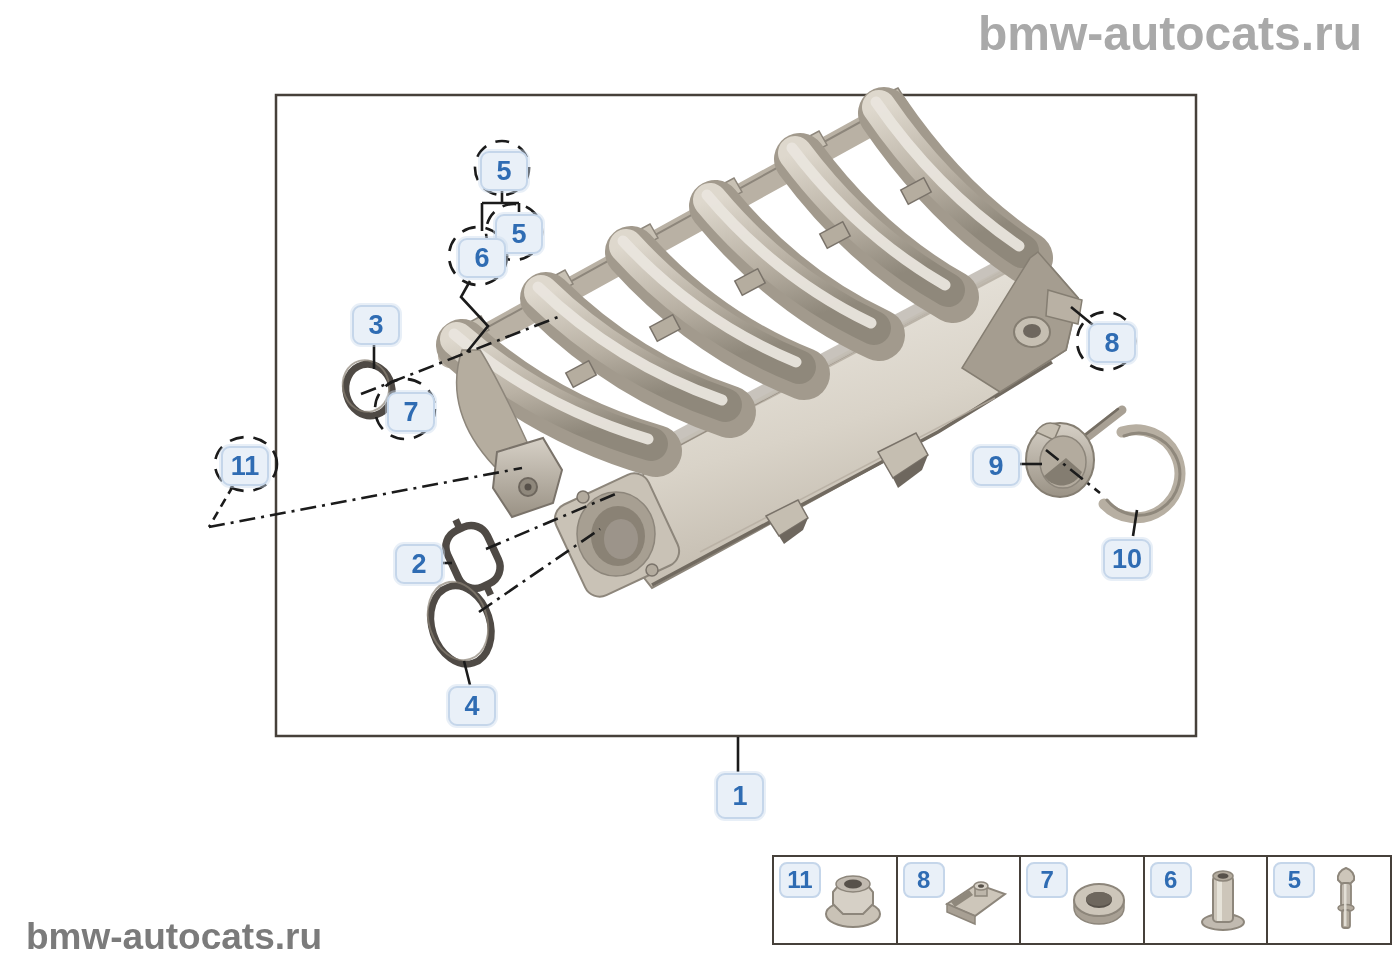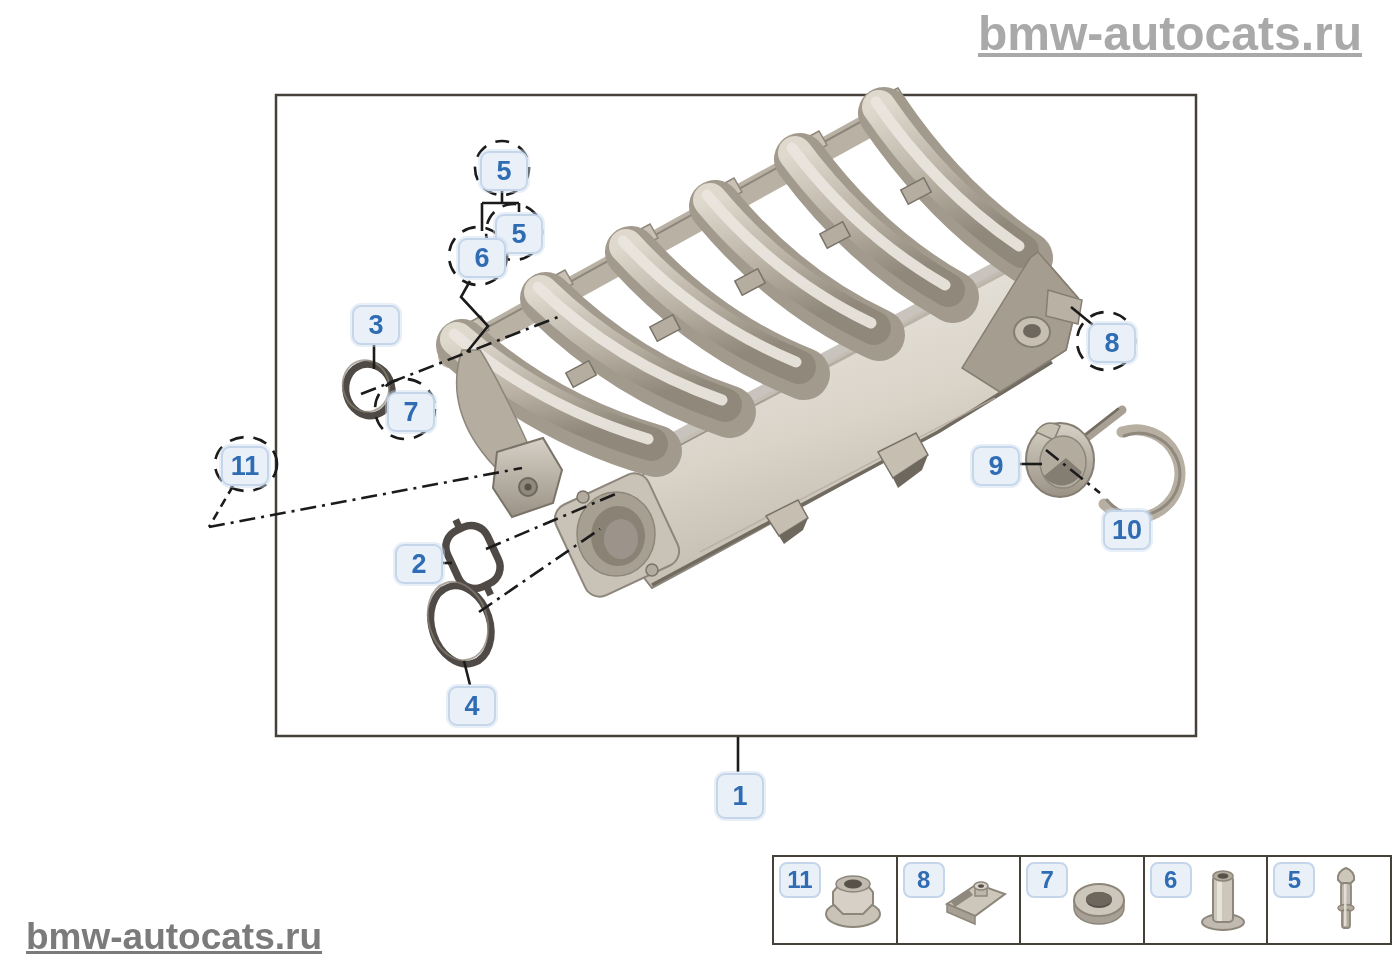--- a/index.html
+++ b/index.html
@@ -3,21 +3,20 @@
 <meta charset="utf-8">
 <style>
   html,body{margin:0;padding:0;background:#ffffff;}
   #stage{
     position:relative;width:1400px;height:980px;background:#ffffff;
     font-family:"Liberation Sans",sans-serif;overflow:hidden;
   }
   .watermark{
     position:absolute;font-weight:bold;white-space:nowrap;
     font-family:"Liberation Sans",sans-serif;
-    text-decoration:underline;
   }
   .wm-top{top:6px;right:38px;font-size:48px;color:#a9a9a9;}
   .wm-bottom{top:916px;left:26px;font-size:37px;color:#7b7b7b;}
   #art{position:absolute;left:0;top:0;}
   .callout{
     position:absolute;min-width:30px;height:36px;line-height:36px;
     padding:0 7px;text-align:center;
     background:#e9f0f8;border:2px solid #c5d6ea;border-radius:9px;
     color:#2f6cb3;font-size:27px;font-weight:bold;
     box-shadow:0 0 0 2px rgba(205,220,238,0.45);
@@ -211,21 +210,21 @@
   <div class="callout" style="left:480px;top:151px;">5</div>
   <div class="callout" style="left:495px;top:214px;">5</div>
   <div class="callout" style="left:458px;top:238px;">6</div>
   <div class="callout" style="left:352px;top:305px;">3</div>
   <div class="callout" style="left:387px;top:392px;">7</div>
   <div class="callout" style="left:221px;top:446px;">11</div>
   <div class="callout" style="left:395px;top:544px;">2</div>
   <div class="callout" style="left:448px;top:686px;">4</div>
   <div class="callout" style="left:1088px;top:323px;">8</div>
   <div class="callout" style="left:972px;top:446px;">9</div>
-  <div class="callout" style="left:1103px;top:510px;">10</div>
+  <div class="callout" style="left:1103px;top:539px;">10</div>
   <div class="callout" style="left:716px;top:773px;height:42px;line-height:42px;">1</div>
 
   <div id="legend">
 
     <div class="legend-cell">
       <div class="legend-label">11</div>
       <svg class="legend-icon" width="72" height="72" viewBox="0 0 72 72">
         <ellipse cx="37" cy="50" rx="27" ry="13" fill="#c9c2b6" stroke="#8d867b" stroke-width="2"></ellipse>
         <path d="M17,28 L27,16 H47 L57,28 V40 L47,50 H27 L17,40 Z" fill="#d6d0c6" stroke="#8d867b" stroke-width="2"></path>
         <ellipse cx="37" cy="20" rx="17" ry="8" fill="#c1bab0" stroke="#8d867b" stroke-width="1.5"></ellipse>

